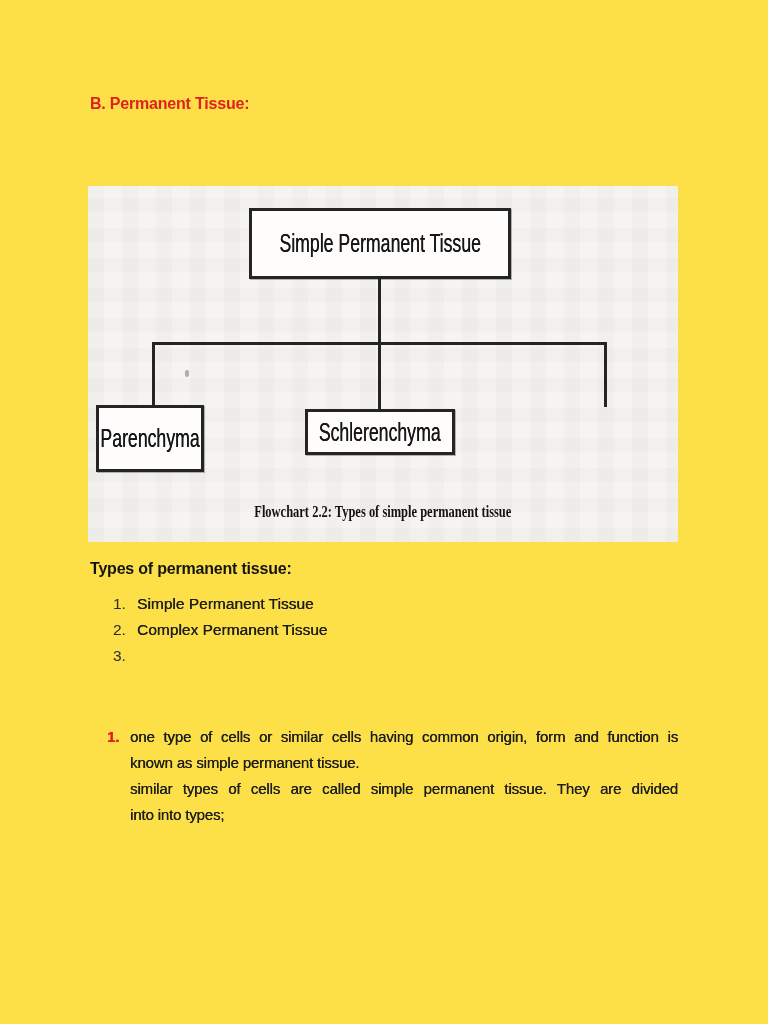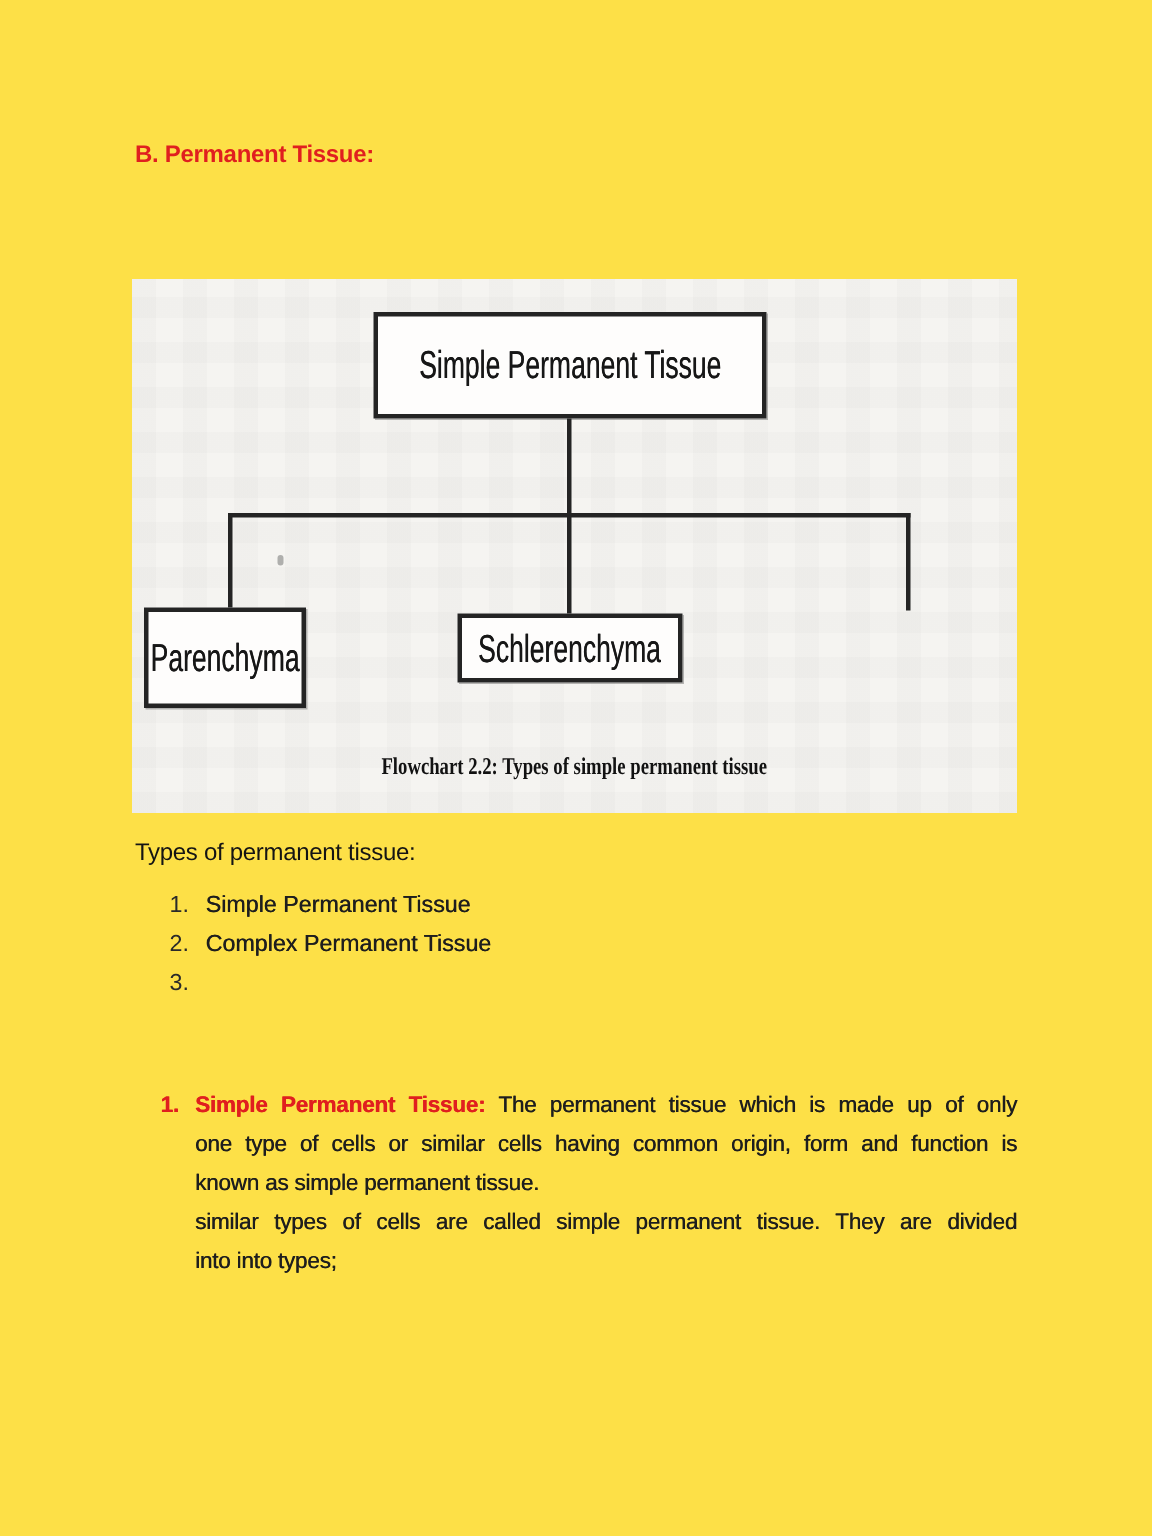--- a/index.html
+++ b/index.html
@@ -47,21 +47,21 @@
   .fc-v-left{left:64px;top:156px;width:3px;height:64px;}
   .fc-v-mid{left:290px;top:156px;width:3px;height:68px;}
   .fc-v-right{left:516px;top:156px;width:3px;height:65px;}
   .fc-caption{
     position:absolute;left:0;top:317px;width:100%;text-align:center;
     font-family:"Liberation Serif",serif;font-weight:700;font-size:16px;color:#141414;
   }
   .fc-caption-inner{display:inline-block;transform:scaleX(0.78);transform-origin:center;white-space:nowrap;}
   .fc-artifact{position:absolute;left:97px;top:184px;width:4px;height:7px;background:rgba(90,90,90,0.45);border-radius:2px;}
   
-  .types-heading{left:90px;top:560px;font-size:16px;font-weight:400;color:#141414;letter-spacing:-0.2px;}
+  .types-heading{left:90px;top:560px;font-size:16px;font-weight:700;color:#141414;letter-spacing:-0.2px;}
   .types-list{left:113px;top:591px;line-height:26px;font-size:15.5px;}
   .types-item{display:flex;}
   .types-num{width:24px;color:#2a2a2a;}
   .types-label{color:#1e1e1e;text-shadow:0.3px 0 0 currentColor;}
   
   .detail{left:107px;top:724px;width:571px;line-height:26px;}
   .detail-num{position:absolute;left:0;top:0;font-size:15px;}
   .detail-body{margin-left:23px;width:548px;}
 </style>
 </head>
@@ -109,24 +109,20 @@
       <span class="types-label">Complex Permanent Tissue</span>
     </div>
     <div class="types-item">
       <span class="types-num">3.</span>
     </div>
   </div>
 
   <div class="abs detail bodytext">
     <span class="detail-num red">1.</span>
     <div class="detail-body">
-      <div class="jline">
-        <span class="red">Simple Permanent Tissue:</span>
-        <span>The permanent tissue which is made up of only</span>
-      </div>
       <div class="jline">one type of cells or similar cells having common origin, form and function is</div>
       <div class="lline">known as simple permanent tissue.</div>
       <div class="jline">similar types of cells are called simple permanent tissue. They are divided</div>
       <div class="lline">into into types;</div>
     </div>
   </div>
 
 </div>
 
 </body></html>

